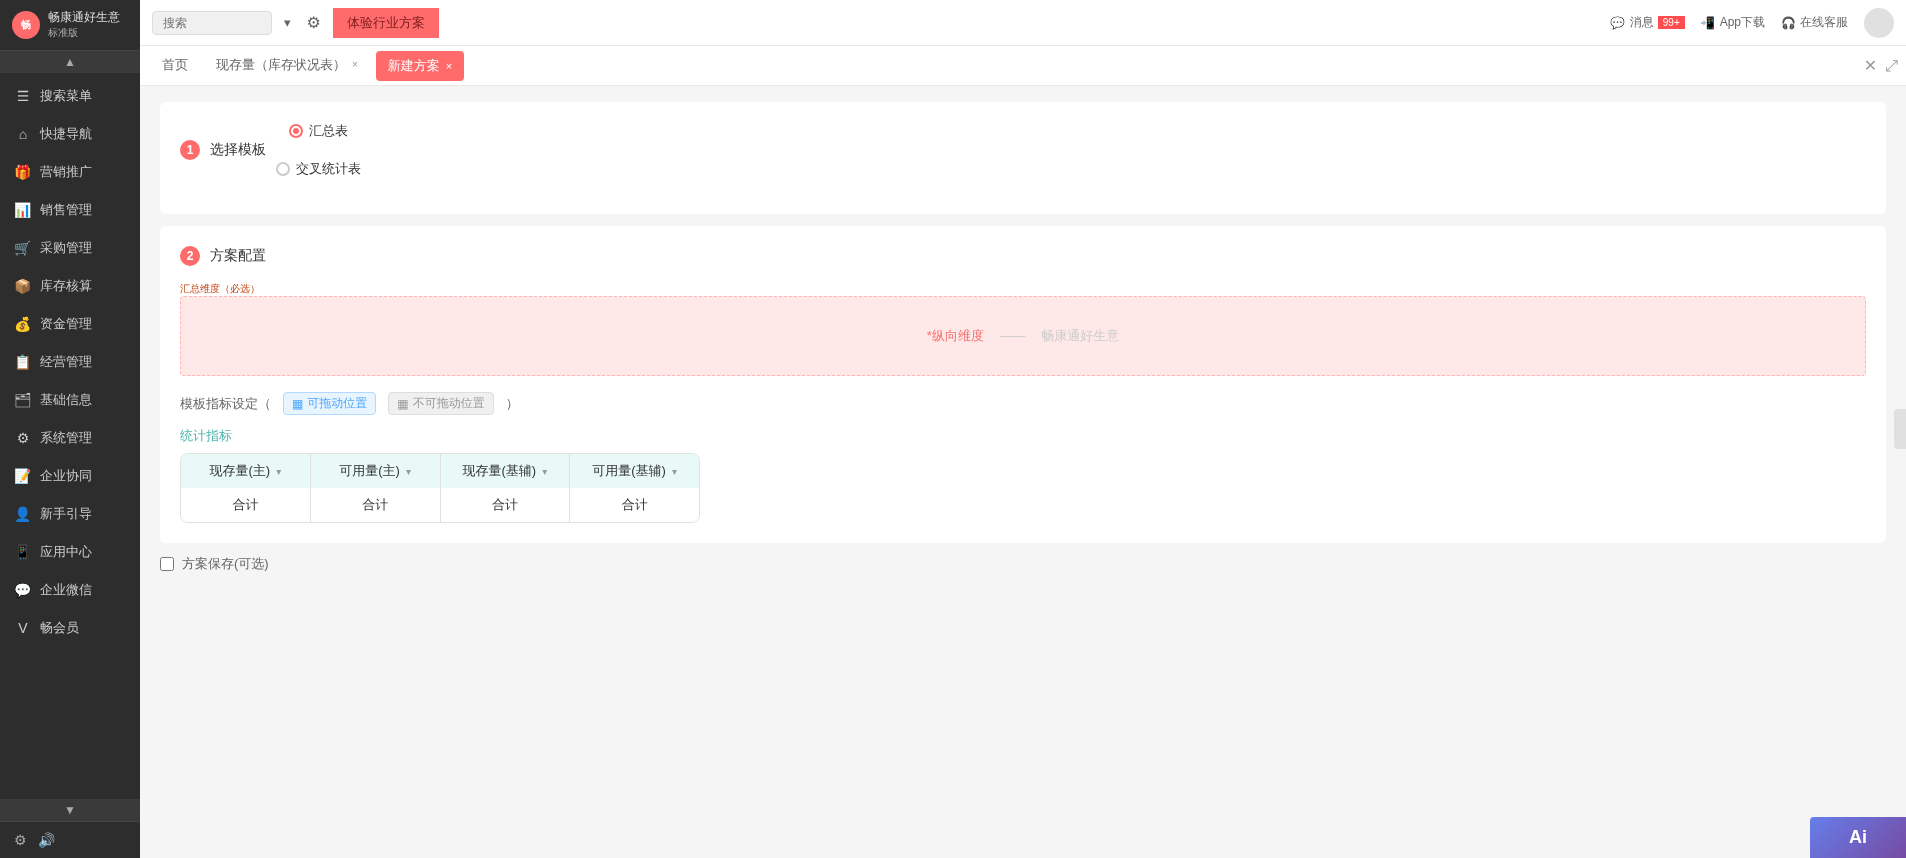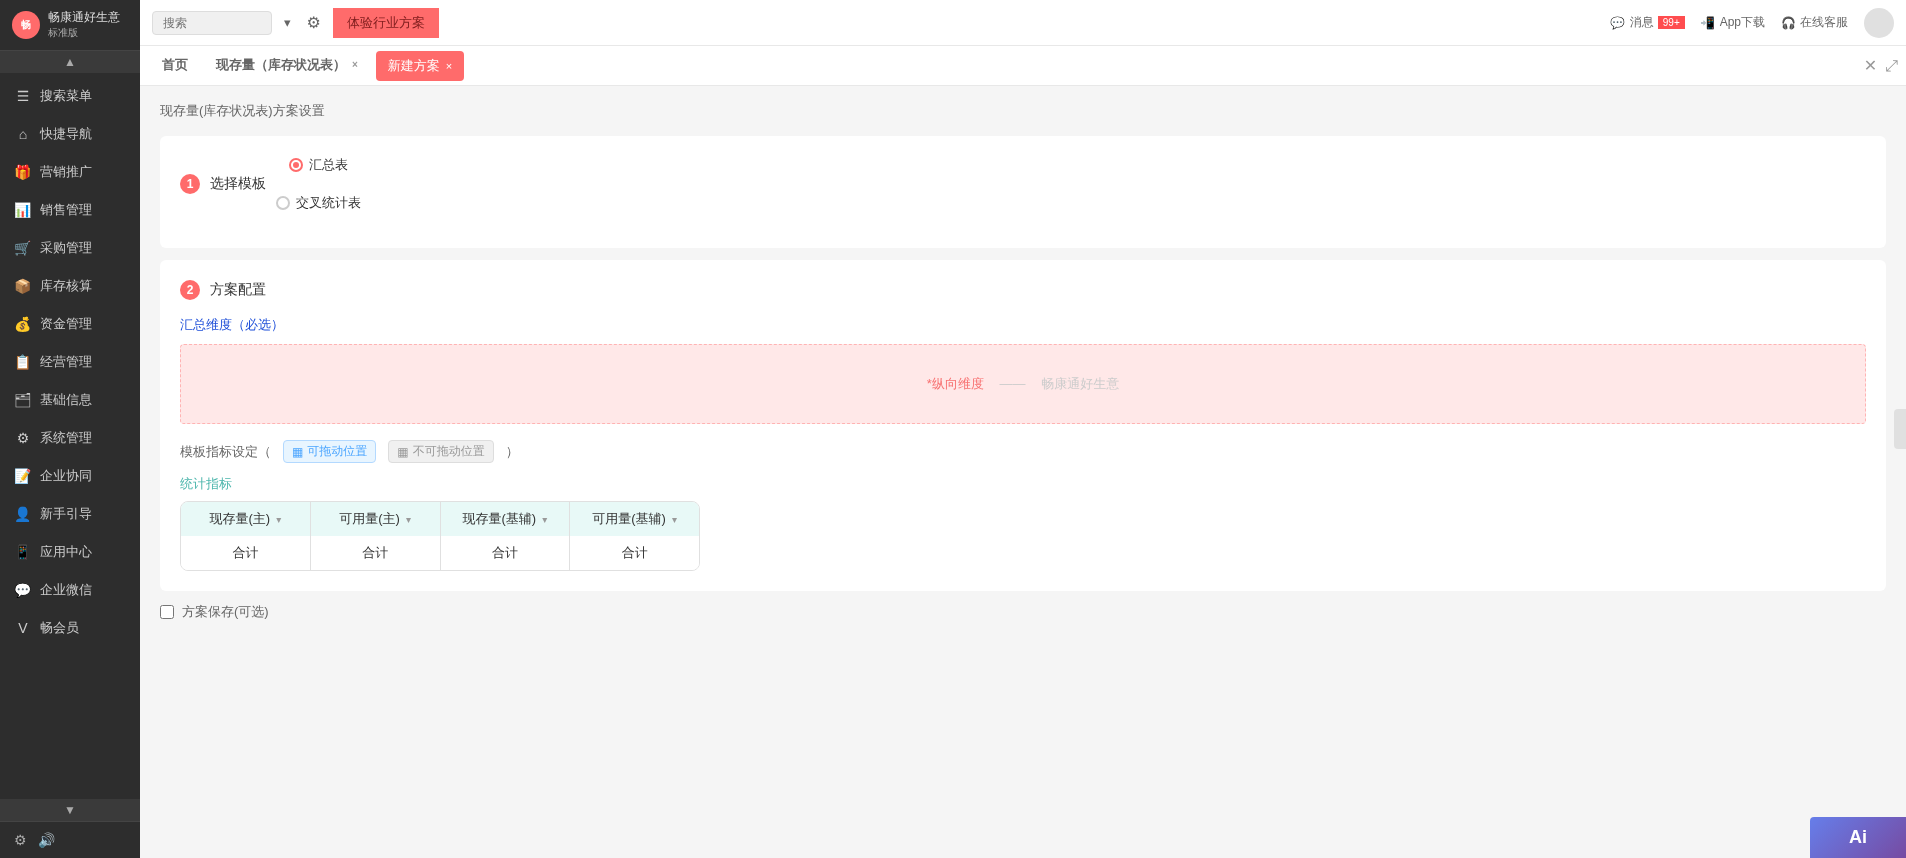--- a/index.html
+++ b/index.html
@@ -90,21 +90,20 @@
       display: flex;
       align-items: center;
       border-bottom: 1px solid #e8e8e8;
       padding: 0 8px;
       height: 40px;
     }
     .tab {
       padding: 8px 14px; font-size: 13px; color: #666; cursor: pointer;
       display: flex; align-items: center; gap: 6px; border-bottom: 2px solid transparent;
       white-space: nowrap;
-      font-weight: bold;
     }
     .tab-close { color: #999; font-size: 10px; cursor: pointer; }
     .tab-new {
       background: #ff6b6b; color: white; border-radius: 4px;
       padding: 6px 12px; font-size: 13px; display: flex; align-items: center; gap: 6px;
       cursor: pointer; margin-left: 4px;
     }
     .tab-close-btn { font-size: 11px; cursor: pointer; }
     .tabs-actions { margin-left: auto; display: flex; gap: 8px; }
     .tabs-action-btn { background: none; border: none; color: #999; cursor: pointer; font-size: 16px; }
@@ -136,21 +135,21 @@
     .radio-option { display: flex; align-items: center; gap: 6px; cursor: pointer; font-size: 13px; color: #333; }
     .radio-dot {
       width: 14px; height: 14px; border-radius: 50%; border: 2px solid #ccc;
       display: flex; align-items: center; justify-content: center;
     }
     .radio-dot.checked { border-color: #ff6b6b; }
     .radio-dot.checked::after {
       content: ''; width: 6px; height: 6px; border-radius: 50%; background: #ff6b6b;
     }
 
-    .section-label { font-size: 13px; color: #1d4ed8; margin-bottom: 10px; }
+    .section-label { font-size: 10px; color: #c2410c; }
 
     .dimension-area {
       background: #ffe8e8; border: 1px dashed #ffb3b3; border-radius: 4px;
       padding: 30px 20px; text-align: center; color: #999; font-size: 13px;
     }
     .dimension-label { color: #f87171; }
     .dimension-sep { color: #ccc; margin: 0 12px; }
     .dimension-placeholder { color: #ccc; }
 
     .indicator-setting {
@@ -346,21 +345,20 @@
       <span>新建方案</span>
       <span class="tab-close-btn">×</span>
     </div>
     <div class="tabs-actions">
       <button class="tabs-action-btn">✕</button>
       <button class="tabs-action-btn">⤢</button>
     </div>
   </div>
 
   <div class="content">
-    <div class="page-title">现存量(库存状况表)方案设置</div>
 
     <div class="section">
       <div class="step-header">
         <div class="step-num">1</div>
         <span class="step-title">选择模板</span>
         <div class="radio-group">
           <label class="radio-option">
             <div class="radio-dot checked"></div>
             <span>汇总表</span>
           </label>

